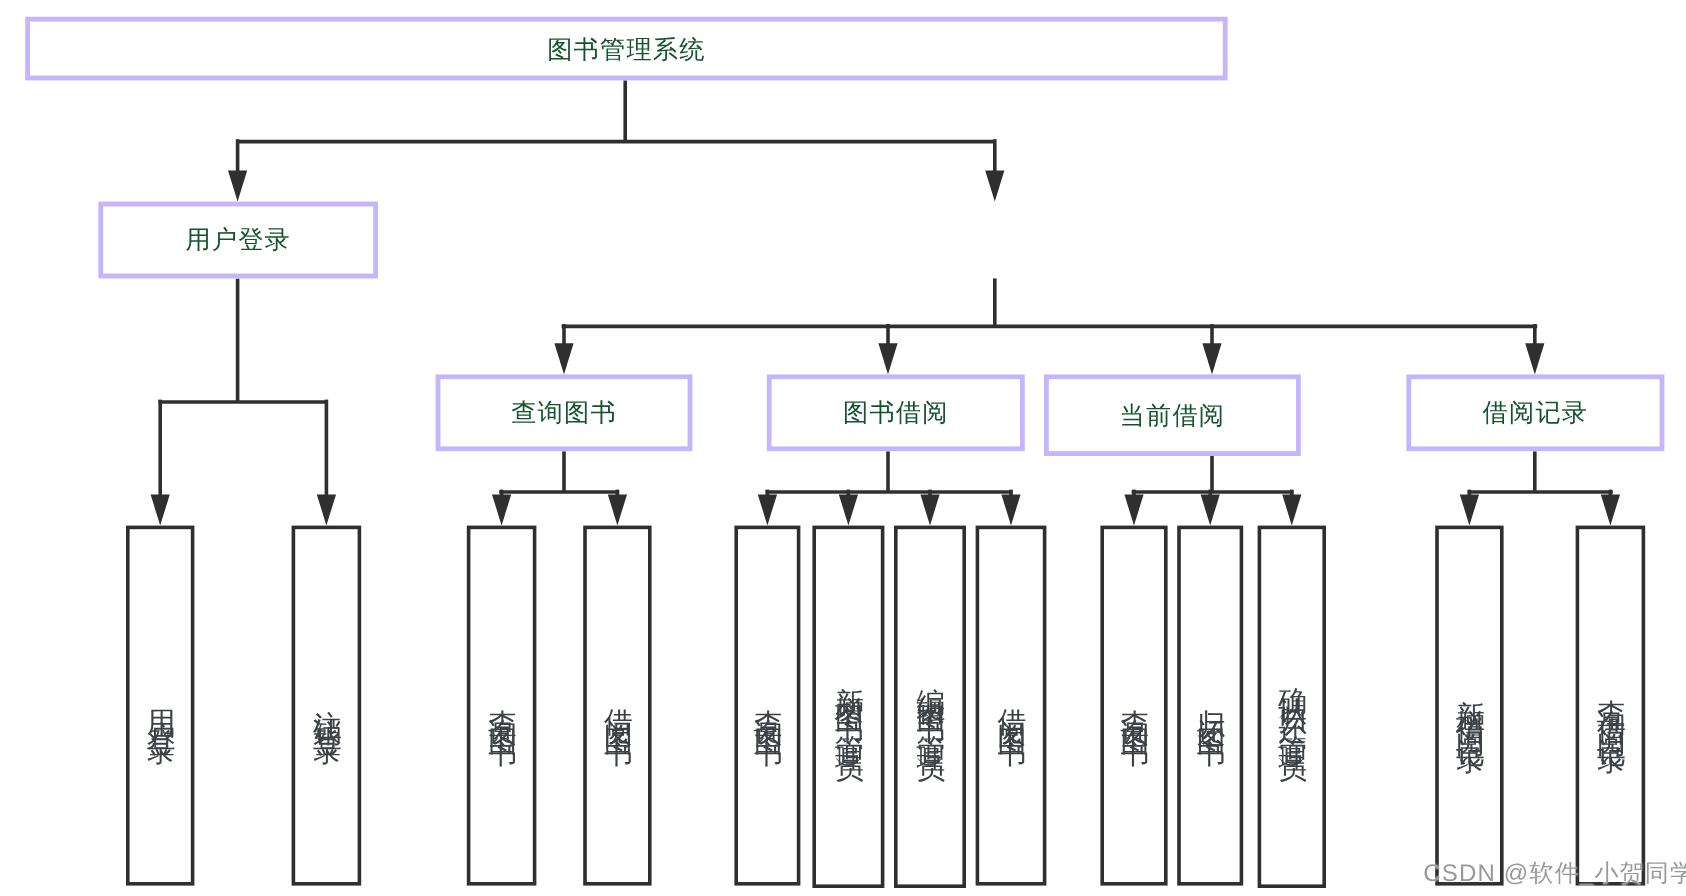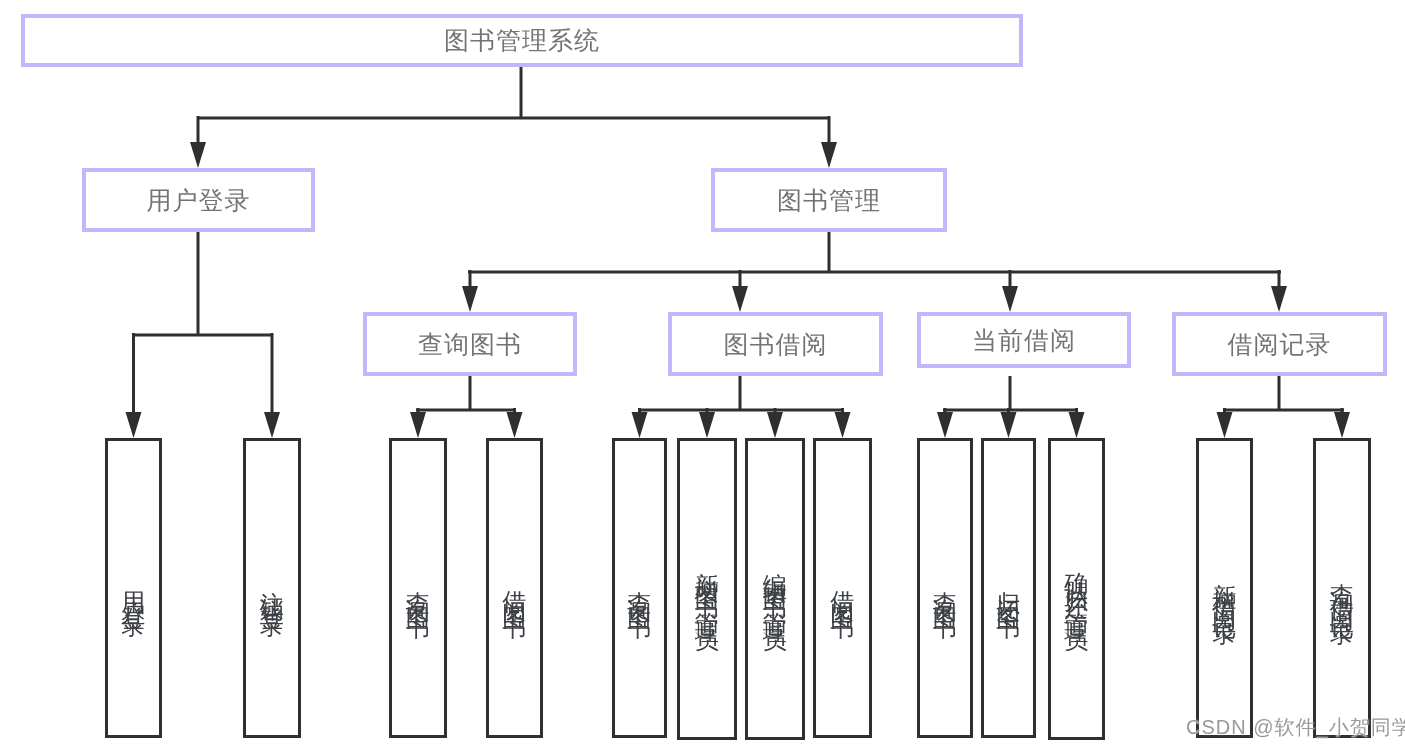--- a/index.html
+++ b/index.html
@@ -17,22 +17,22 @@
     width: 1405px; height: 747px;
   }
   .node {
     position: absolute;
     box-sizing: border-box;
     background: #ffffff;
     border: 4px solid #c4b5fd;
     display: flex;
     align-items: center;
     justify-content: center;
-    color: #737373;
-    font-size: 25px;
+    color: #14532d;
+    font-size: 21px;
     letter-spacing: 1px;
     white-space: nowrap;
   }
   .node.root { border-width: 4px; }
   .vnode {
     position: absolute;
     box-sizing: border-box;
     background: #ffffff;
     border: 3px solid #2f2f2f;
     display: flex;
@@ -123,25 +123,24 @@
       <line x1="1224.5" y1="408" x2="1224.5" y2="414"></line>
       <polygon points="1216.5,412 1232.5,412 1224.5,438" stroke="none"></polygon>
       <line x1="1342" y1="408" x2="1342" y2="414"></line>
       <polygon points="1334,412 1350,412 1342,438" stroke="none"></polygon>
     </g>
   </svg>
 
   <div class="node root" style="left:21px; top:14px; width:1002px; height:53px;">图书管理系统</div>
 
   <div class="node" style="left:82px; top:168px; width:233px; height:64px;">用户登录</div>
-  <div class="node" style="left:711px; top:168px; width:236px; height:64px;">图书管理</div>
 
   <div class="node" style="left:363px; top:312px; width:214px; height:64px;">查询图书</div>
-  <div class="node" style="left:668px; top:312px; width:215px; height:64px;">图书借阅</div>
-  <div class="node" style="left:917px; top:312px; width:214px; height:56px;">当前借阅</div>
+  <div class="node" style="left:639px; top:312px; width:215px; height:64px;">图书借阅</div>
+  <div class="node" style="left:870px; top:312px; width:214px; height:68px;">当前借阅</div>
   <div class="node" style="left:1172px; top:312px; width:215px; height:64px;">借阅记录</div>
 
   <div class="vnode" style="left:105px; top:438px; width:57px; height:300px;">
     <span>用户登录</span>
   </div>
   <div class="vnode" style="left:243px; top:438px; width:58px; height:300px;">
     <span>注销登录</span>
   </div>
 
   <div class="vnode" style="left:389px; top:438px; width:58px; height:300px;">

